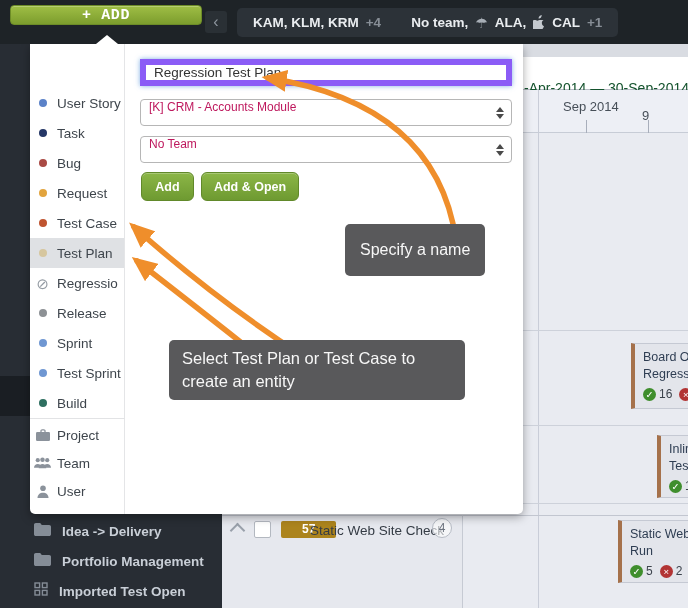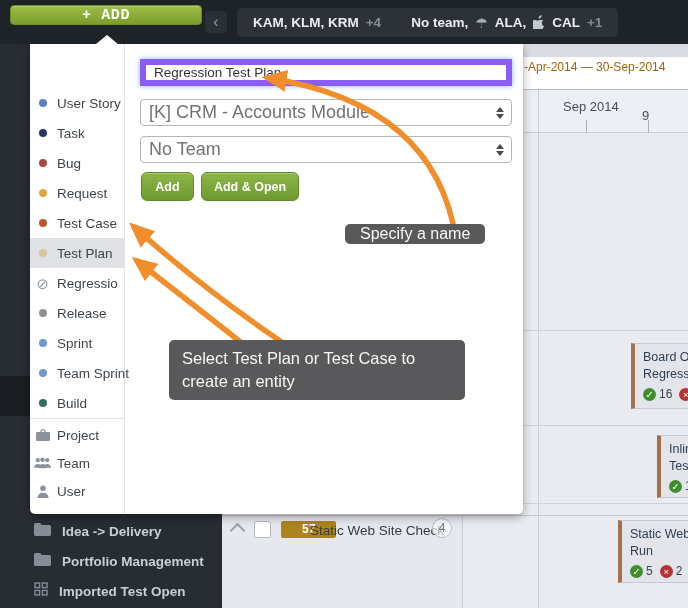--- a/index.html
+++ b/index.html
@@ -21,21 +21,21 @@
         display:flex;align-items:center;padding:0 16px;gap:7px;color:#eaedf0;font-size:13.5px;cursor:pointer}
   .pill .b{font-weight:bold;white-space:nowrap}
   .pill .dim{color:#878e96;font-weight:bold}
   .pill .gap{width:16px}
   .pill .ic{color:#a7aeb6;font-size:14px;line-height:1}
 
   
   .rc{position:absolute;left:222px;top:44px;width:466px;height:564px;z-index:1}
   .rc-strip{position:absolute;left:0;top:0;width:466px;height:13px;background:#d9dce2}
   .rc-head{position:absolute;left:0;top:13px;width:466px;height:33px;background:#fff;border-bottom:1px solid #b9bdc6;box-sizing:border-box}
-  .rc-date{position:absolute;left:302px;top:16px;font-size:12px;color:#a16207;white-space:nowrap}
+  .rc-date{position:absolute;left:302px;top:36px;font-size:14px;color:#14532d;white-space:nowrap}
   .rc-band{position:absolute;left:0;top:46px;width:466px;height:43px;background:#edeff5;border-bottom:1px solid #c7ccd6;box-sizing:border-box}
   .rc-month{position:absolute;left:341px;top:55px;font-size:13px;color:#474f58}
   .rc-week{position:absolute;left:420px;top:64px;font-size:13px;color:#474f58}
   .tick{position:absolute;width:1px;height:13px;background:#a8aebb;top:76px}
   .vline{position:absolute;width:1px;background:#c9cdd8}
   #vl1{left:316px;top:46px;height:518px}
   #vl2{left:240px;top:471px;height:93px;background:#c6cad3}
   .hline{position:absolute;left:0;width:466px;height:1px;background:#cdd1da}
   .lpanel{position:absolute;left:0;top:472px;width:240px;height:92px;background:#e6e8ee}
 
@@ -81,38 +81,38 @@
   .dot{width:8px;height:8px;border-radius:50%}
   .glyph{color:#959ca4;font-size:15px;line-height:1}
   .mi-t{font-size:13.5px;color:#3e454c;white-space:nowrap}
   .mdiv{position:absolute;left:0;top:374px;width:95px;height:1px;background:#e2e3e5}
 
   
   .f-input{position:absolute;left:110px;top:15px;width:372px;height:27px;box-sizing:border-box;
            border:6px solid #8b5cf6;border-radius:0;box-shadow:0 0 5px rgba(90,150,220,.75);
            padding:0 8px;font-size:13.5px;color:#333;font-family:inherit;outline:none}
   .f-sel{position:absolute;left:110px;width:372px;height:27px;box-sizing:border-box;border:1px solid #b6b6b6;
-         border-radius:4px;background:#fff;font-size:18px;color:#737373;display:flex;align-items:center;
+         border-radius:4px;background:#fff;font-size:12px;color:#be185d;display:flex;align-items:flex-start;
          padding:0 24px 0 8px;cursor:pointer}
   #sel-project{top:55px}
   #sel-team{top:92px}
   .spin{position:absolute;right:7px;top:50%;transform:translateY(-50%);display:flex;flex-direction:column;gap:2px}
   .tri{width:0;height:0;border-left:4px solid transparent;border-right:4px solid transparent}
   .tri.up{border-bottom:5px solid #4a4a4a}
   .tri.dn{border-top:5px solid #4a4a4a}
   .f-btn{position:absolute;top:128px;height:29px;border:1px solid #61892a;border-radius:6px;
          background:linear-gradient(#8cb647,#6e9a31);color:#fff;font-weight:bold;font-size:12.5px;
          font-family:inherit;cursor:pointer;box-shadow:inset 0 1px 0 rgba(255,255,255,.25)}
   #btn-add{left:111px;width:53px}
   #btn-addopen{left:171px;width:98px}
 
   
   #arrows{position:absolute;left:0;top:0;width:688px;height:608px;z-index:35;pointer-events:none}
   .co{position:absolute;background:#59595b;color:#f7f7f7;border-radius:5px;z-index:40}
-  #co1{left:345px;top:224px;font-size:16px;padding:1px 15px;white-space:nowrap}
+  #co1{left:345px;top:224px;font-size:16px;padding:17px 15px;white-space:nowrap}
   #co2{left:169px;top:340px;width:296px;box-sizing:border-box;font-size:16.5px;line-height:1.38;padding:7px 13px}
 </style>
 </head>
 <body>
 
 <div id="stage">
 
   <div class="rc">
     <div class="rc-strip"></div>
     <div class="rc-head"></div>
@@ -245,21 +245,21 @@
       <div class="mi" style="top:284px">
         <span class="mi-ic">
             <span class="dot" style="background-color: rgb(111, 151, 210);"></span>
           </span>
         <span class="mi-t">Sprint</span>
       </div>
       <div class="mi" style="top:314px">
         <span class="mi-ic">
             <span class="dot" style="background-color: rgb(111, 151, 210);"></span>
           </span>
-        <span class="mi-t">Team Sprint</span>
+        <span class="mi-t">Test Sprint</span>
       </div>
       <div class="mi" style="top:344px">
         <span class="mi-ic">
             <span class="dot" style="background-color: rgb(46, 111, 96);"></span>
           </span>
         <span class="mi-t">Build</span>
       </div>
       <div class="mdiv"></div>
       <div class="mi" style="top:377px;height:28px">
         <span class="mi-ic">

